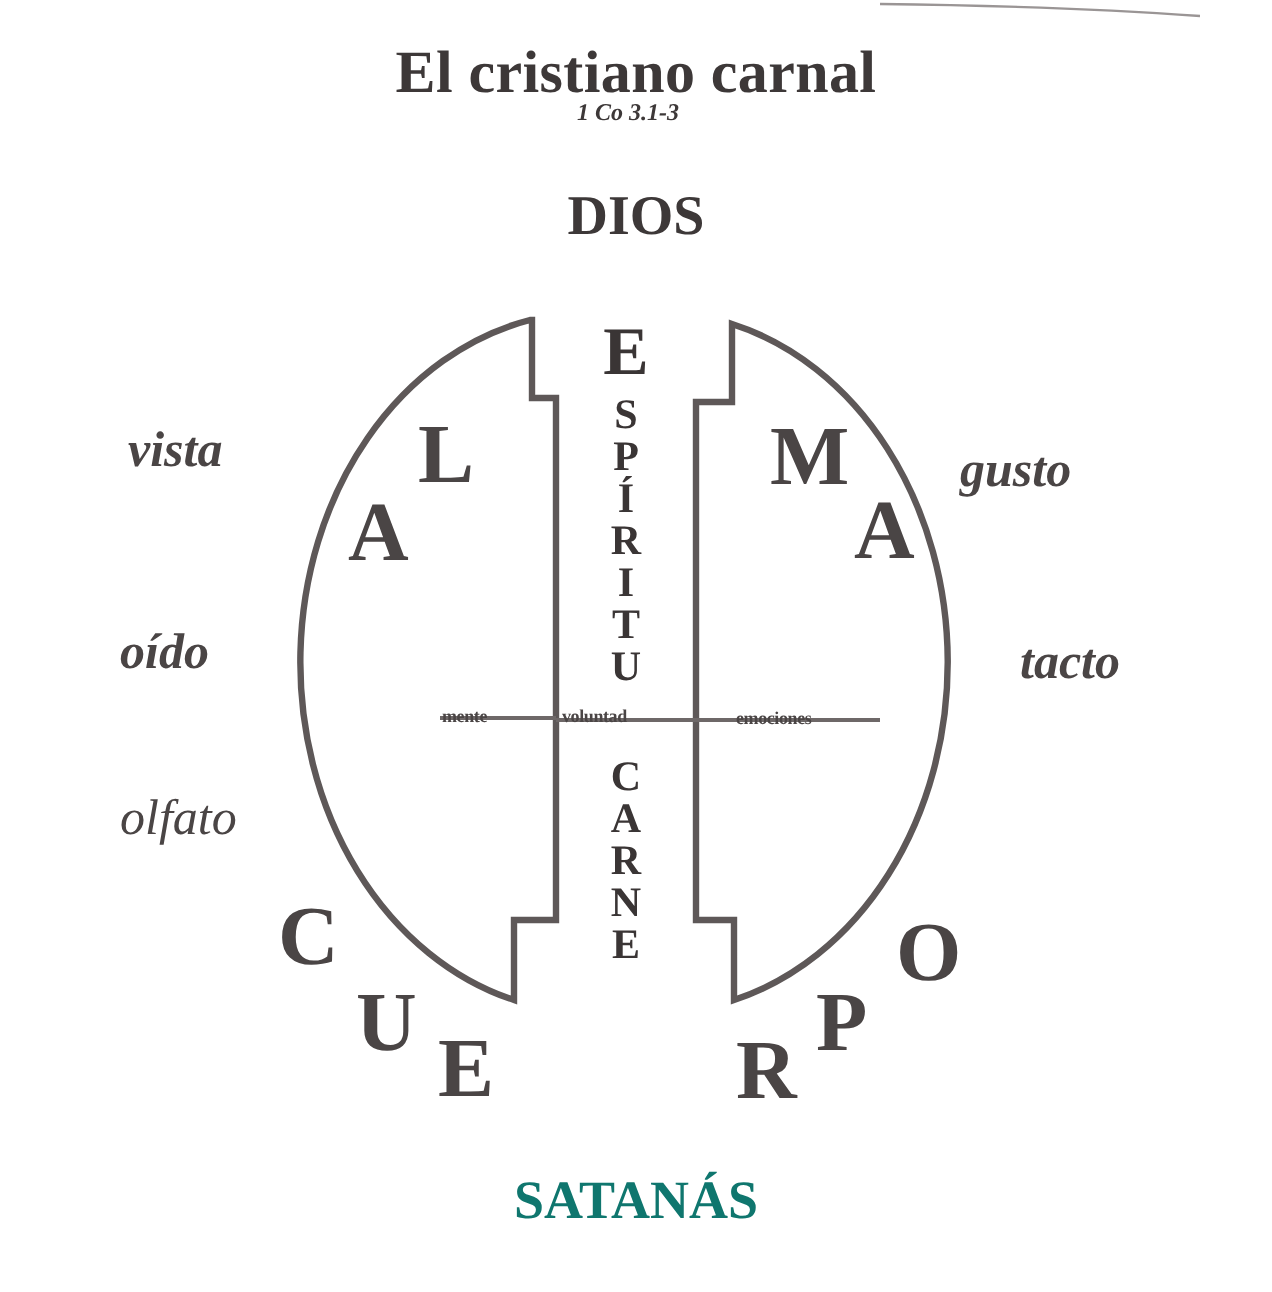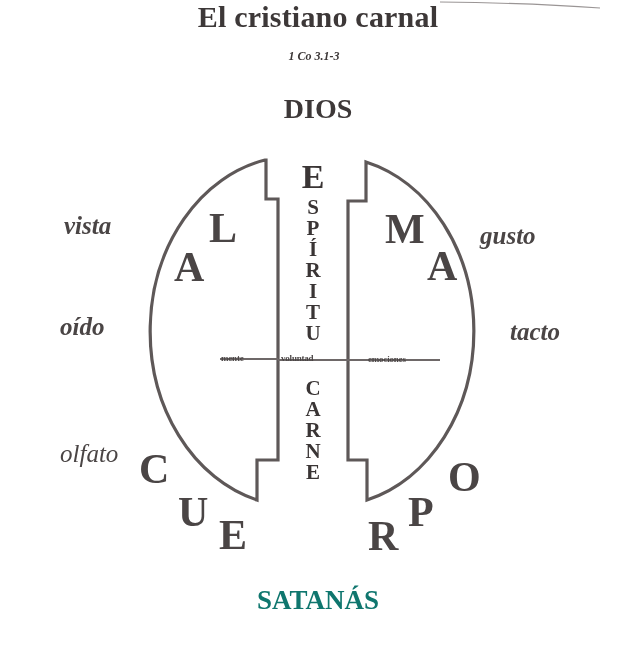--- a/index.html
+++ b/index.html
@@ -10,21 +10,21 @@
     body {
       width: 636px;
       height: 646px;
       position: relative;
       overflow: hidden;
       font-family: "Liberation Serif", "DejaVu Serif", serif;
       color: #3a3535;
     }
     .abs { position: absolute; }
     .title {
-      left: 0; width: 636px; top: 0;
+      left: 0; width: 636px; top: 20px;
       text-align: center;
       font-size: 30px; font-weight: bold;
       color: #3d3838;
       letter-spacing: 0.2px;
     }
     .ref {
       left: 0; width: 628px; top: 49px;
       text-align: center;
       font-size: 12px; font-weight: bold; font-style: italic;
       color: #3d3838;
@@ -84,21 +84,21 @@
   <line x1="278" y1="360" x2="348" y2="360" stroke="#6e6868" stroke-width="2"></line>
   <line x1="348" y1="360" x2="440" y2="360" stroke="#6e6868" stroke-width="2"></line>
 </svg>
 
 <div class="abs title">El cristiano carnal</div>
 <div class="abs ref">1 Co 3.1-3</div>
 <div class="abs god">DIOS</div>
 
 <div class="abs sense" style="left:64px; top:212px;">vista</div>
 <div class="abs sense" style="left:60px; top:313px;">oído</div>
-<div class="abs sense light" style="left:60px; top:396px;margin-top:44px;">olfato</div>
+<div class="abs sense light" style="left:60px; top:396px;">olfato</div>
 <div class="abs sense" style="left:480px; top:222px;">gusto</div>
 <div class="abs sense" style="left:510px; top:318px;">tacto</div>
 
 <div class="abs big" style="left:174px; top:246px;">A</div>
 <div class="abs big" style="left:209px; top:207px;">L</div>
 <div class="abs big" style="left:385px; top:208px;">M</div>
 <div class="abs big" style="left:427px; top:245px;">A</div>
 
 <div class="abs big" style="left:139px; top:448px;">C</div>
 <div class="abs big" style="left:178px; top:491px;">U</div>

